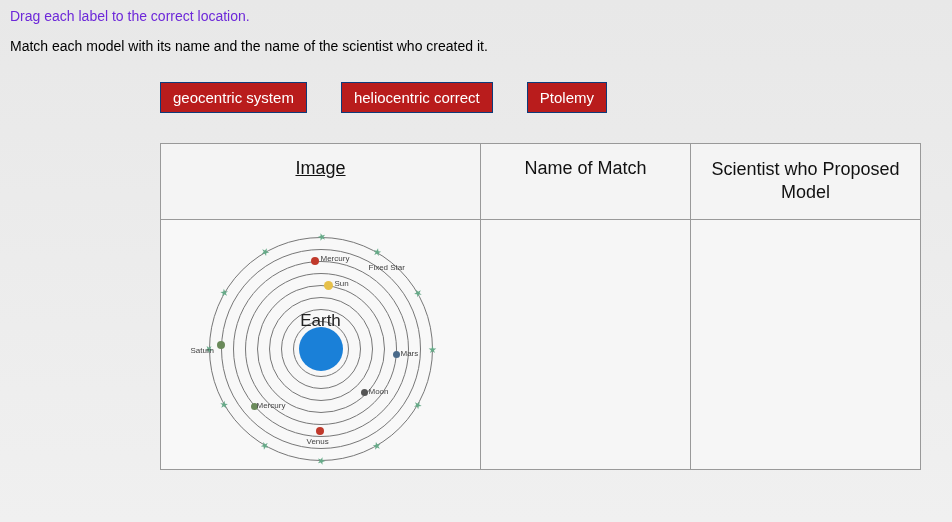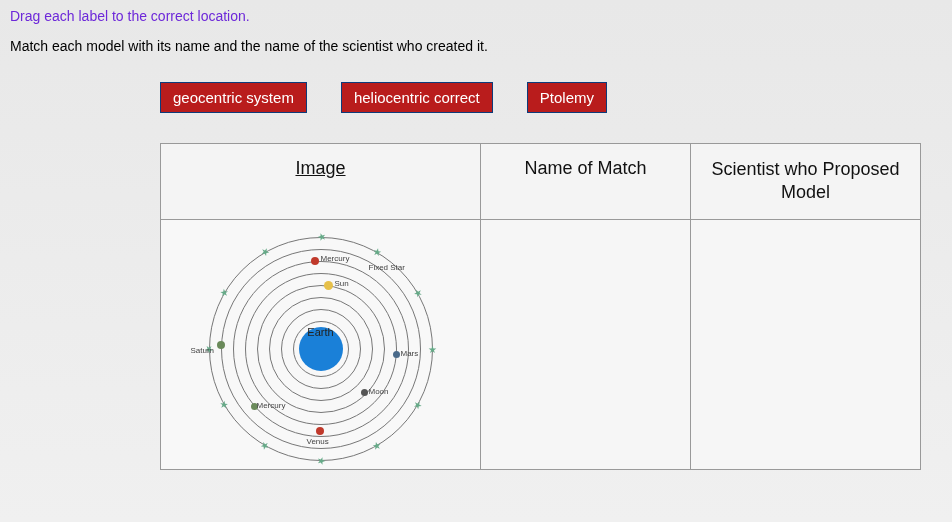--- a/index.html
+++ b/index.html
@@ -90,21 +90,21 @@
       height: 44px;
       background: #1a80d8;
       border-radius: 50%;
       transform: translate(-50%, -50%);
     }
     .center-label {
       position: absolute;
       left: 50%;
       top: 52%;
       transform: translate(-50%, -190%);
-      font-size: 11px;
+      font-size: 17px;
       color: #222;
     }
     .planet-dot {
       position: absolute;
       border-radius: 50%;
     }
     .tiny-label {
       position: absolute;
       font-size: 8px;
       color: #444;

